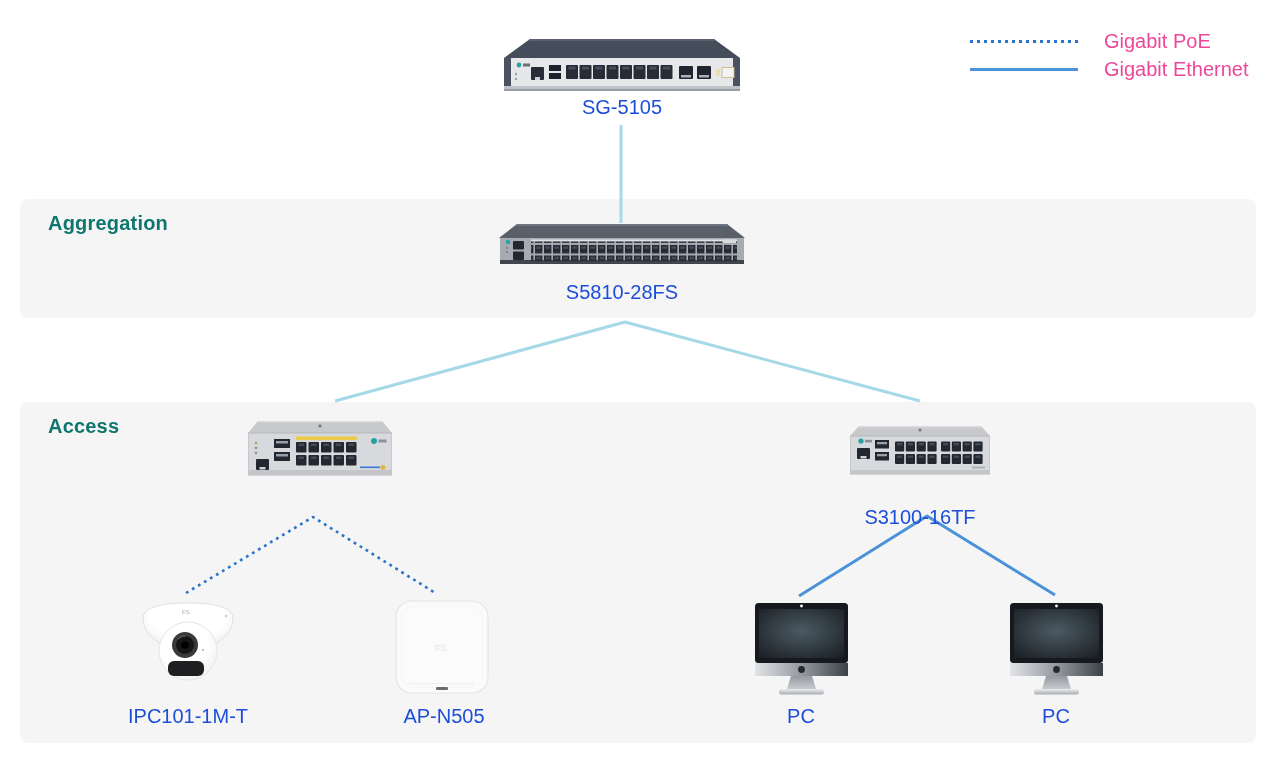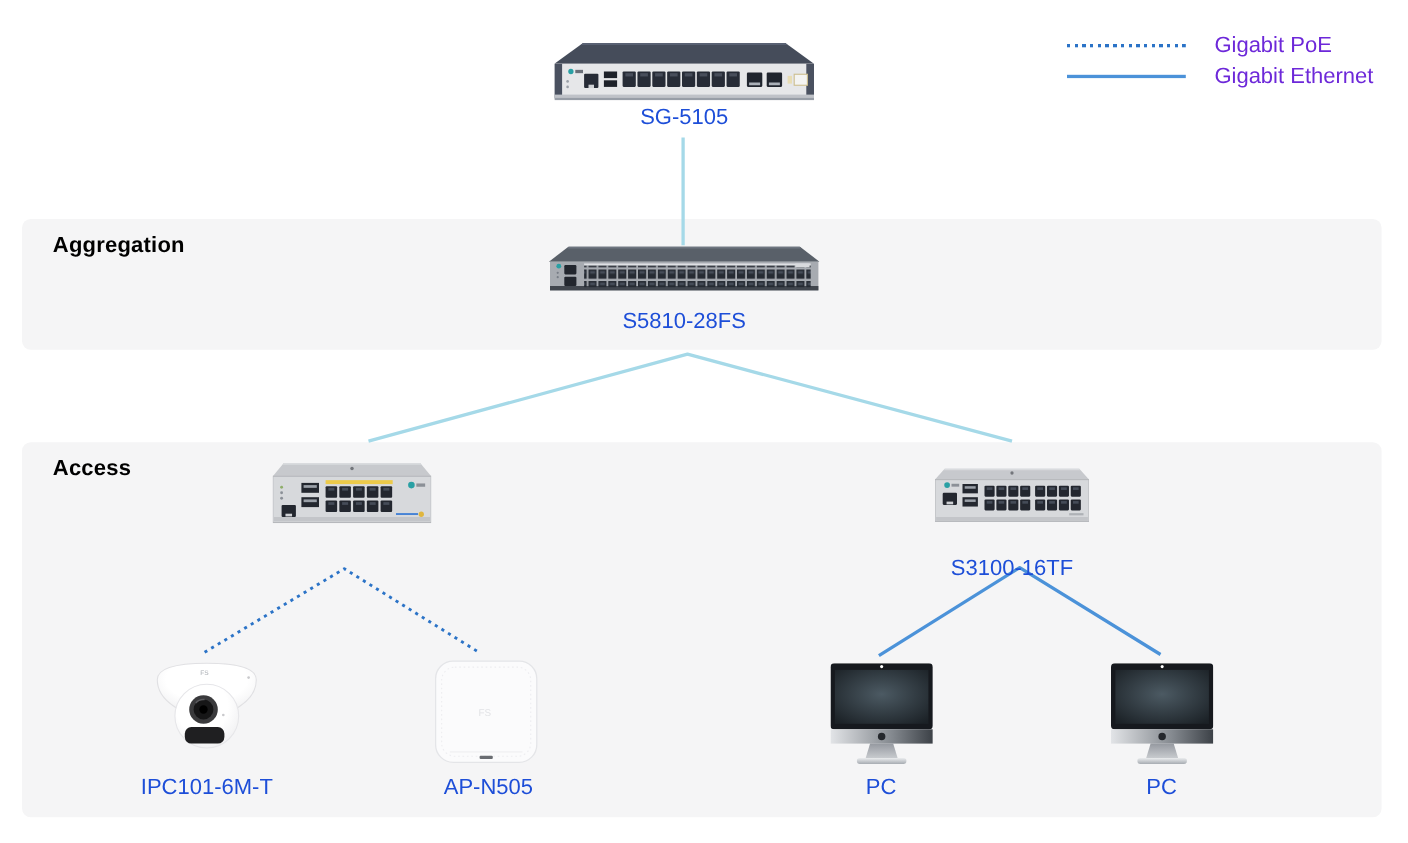--- a/index.html
+++ b/index.html
@@ -6,40 +6,40 @@
   .canvas{
     position:relative;width:1280px;height:766px;background:#ffffff;
     font-family:"Liberation Sans",sans-serif;overflow:hidden;
   }
   
   .band{position:absolute;background:#f5f5f6;border-radius:8px;}
   .band.aggregation{left:20px;top:199px;width:1236px;height:119px;}
   .band.access{left:20px;top:402px;width:1236px;height:341px;}
   .zone-label{
     position:absolute;left:28px;top:13px;font-size:20px;font-weight:700;
-    color:#000000;letter-spacing:.2px;
+    color:#0f766e;letter-spacing:.2px;
   }
   
   svg.links{position:absolute;left:0;top:0;z-index:2;pointer-events:none;}
   .band{z-index:1;}
   .device{position:absolute;z-index:3;}
   .dev-label{
     position:absolute;z-index:3;text-align:center;font-size:20px;color:#1d4ed8;
   }
   
   .legend{position:absolute;left:970px;top:27px;z-index:3;}
   .legend-row{display:flex;align-items:center;height:28px;}
   .legend-line{width:108px;height:3px;flex:0 0 108px;}
   .legend-line.poe{
     height:3px;
     background:repeating-linear-gradient(90deg,#2b73c7 0 3px,transparent 3px 7px);
   }
   .legend-line.fiber{background:#a5d9e8;}
   .legend-line.eth{background:#4b92d9;}
-  .legend-label{margin-left:26px;font-size:20px;color:#6d28d9;white-space:nowrap;}
+  .legend-label{margin-left:26px;font-size:20px;color:#ec4899;white-space:nowrap;}
 </style>
 </head>
 <body>
 
 <div class="canvas">
 
   <div class="band aggregation">
     <div class="zone-label">Aggregation</div>
   </div>
   <div class="band access">
@@ -245,21 +245,21 @@
       <circle cx="45" cy="47" r="13" fill="#3a3a3c"></circle>
       <circle cx="45" cy="47" r="9" fill="#161617"></circle>
       <circle cx="45" cy="47" r="3.8" fill="#000"></circle>
       <path d="M38,41 a9,9 0 0 1 8,-3" fill="none" stroke="#5a5a5e" stroke-width="1.4"></path>
       <rect x="28" y="63" width="36" height="15" rx="6" fill="#1f1f21"></rect>
       <circle cx="63" cy="52" r="1.2" fill="#c9c9cc"></circle>
       <text x="42" y="16" font-size="6" fill="#a9adb3" font-family="Liberation Sans, sans-serif">FS</text>
       <circle cx="86" cy="18" r="1.2" fill="#c9c9cc"></circle>
     </svg>
   </div>
-  <div class="dev-label" style="left:108px;top:705px;width:160px;">IPC101-6M-T</div>
+  <div class="dev-label" style="left:108px;top:705px;width:160px;">IPC101-1M-T</div>
 
   <div class="device" style="left:395px;top:600px;">
     <svg width="94" height="94" viewBox="0 0 94 94">
       <rect x="1" y="1" width="92" height="92" rx="16" fill="#fbfbfc" stroke="#e4e5e8" stroke-width="1.2"></rect>
       <rect x="6.5" y="6.5" width="81" height="81" rx="12" fill="none" stroke="#ededf0" stroke-width="1" stroke-dasharray="1.5 2.5"></rect>
       <text x="40" y="51" font-size="9" fill="#e2e3e6" font-family="Liberation Sans, sans-serif">FS</text>
       <rect x="14" y="83" width="66" height="1.2" fill="#f0f0f2"></rect>
       <rect x="41" y="87" width="12" height="3" rx="1" fill="#6a6d72"></rect>
     </svg>
   </div>

